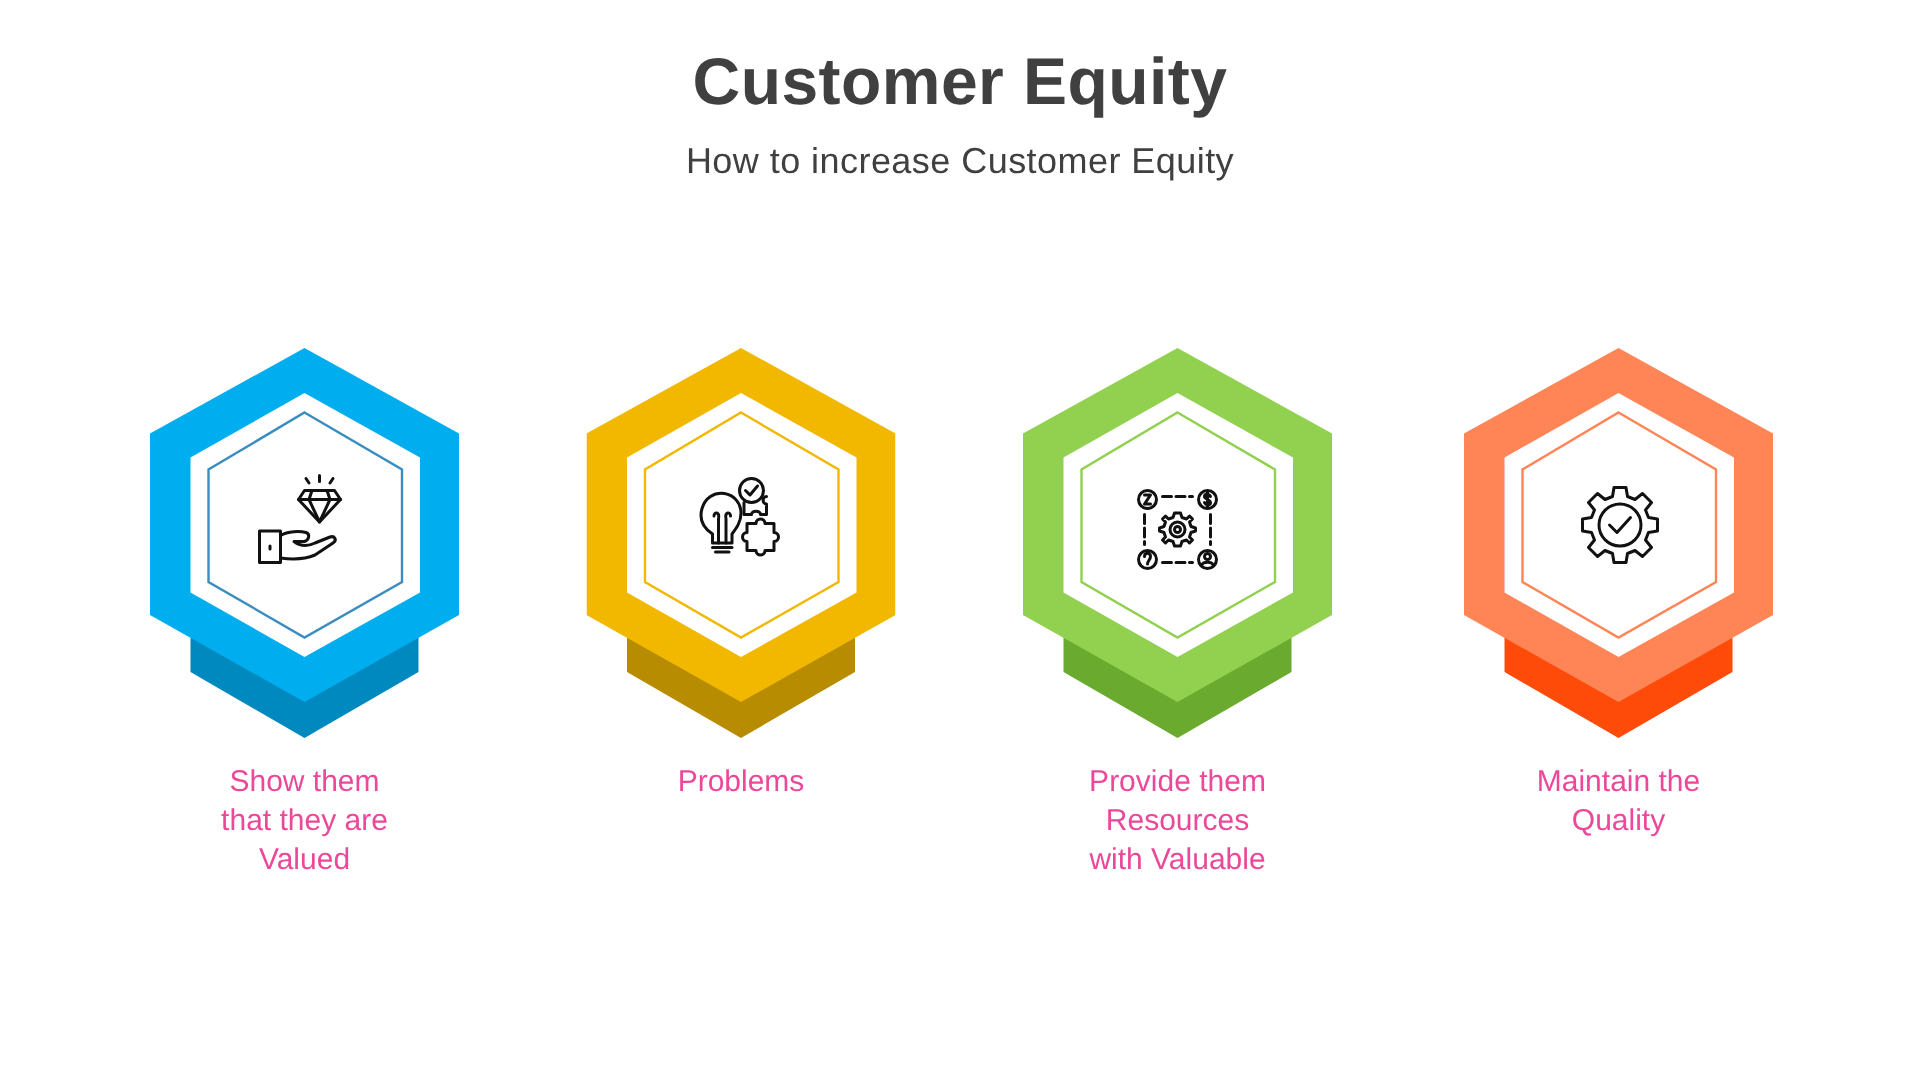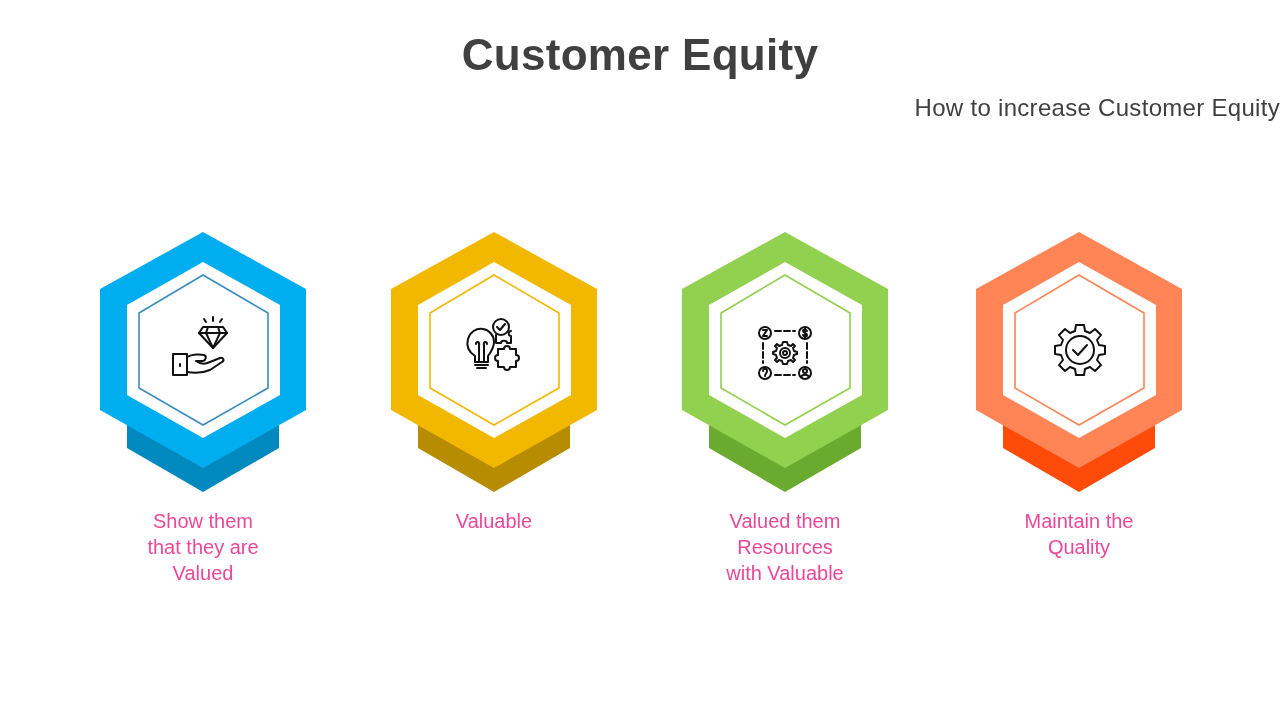--- a/index.html
+++ b/index.html
@@ -5,21 +5,21 @@
   html, body { margin: 0; padding: 0; }
   body {
     width: 1280px; height: 720px; background: #ffffff; position: relative; overflow: hidden;
     font-family: "Liberation Sans", "DejaVu Sans", sans-serif; color: #404040;
   }
   .title {
     position: absolute; left: 0; width: 1280px; top: 30px; text-align: center;
     font-size: 44px; font-weight: bold; color: #404040; letter-spacing: 0.3px;
   }
   .subtitle {
-    position: absolute; left: 0; width: 1280px; top: 94px; text-align: right;
+    position: absolute; left: 0; width: 1280px; top: 94px; text-align: center;
     font-size: 24px; color: #404040; letter-spacing: 0.3px;
   }
   .card {
     position: absolute; top: 228px; width: 230px; height: 370px;
   }
   .card svg.hex { position: absolute; left: 0; top: 0; }
   .icon { position: absolute; }
   .label {
     position: absolute; left: 0; width: 206px; top: 280px; text-align: center;
     font-size: 20px; line-height: 26px; color: #ec4899;
@@ -71,21 +71,21 @@
       <line x1="12" y1="49" x2="25" y2="49"></line>
       <line x1="14" y1="52" x2="23" y2="52"></line>
       <path d="M16,46 L16,30 M21,46 L21,30 M13,28 C13,25 17,25 16,30 M24,28 C24,25 20,25 21,30"></path>
       <circle cx="38" cy="11" r="8"></circle>
       <polyline points="34,11 37,14 42,8"></polyline>
       <path d="M33,19 L33,27 L38,27 C38,24 44,24 44,27 L48,27 L48,20 C45,20 45,15 48,15"></path>
       <path d="M35,33 L41,33 C41,29 47,29 47,33 L53,33 L53,39 C57,39 57,45 53,45 L53,51 L47,51 C47,55 41,55 41,51 L35,51 L35,45 C31,45 31,39 35,39 Z"></path>
     </g>
   </svg>
   <div class="label">
-    <div>Valuable</div>
+    <div>Problems</div>
   </div>
 </div>
 
 <div class="card" style="left:682px;">
   <svg class="hex" width="206" height="266" viewBox="0 0 206 266">
     <polygon points="27,182 179,182 179,220 103,264 27,220" fill="#6AAA2E"></polygon>
     <polygon points="103,4 206,61 206,182 103,240 0,182 0,61" fill="#92D050"></polygon>
     <polygon points="103,34 180,77 180,167 103,210 27,167 27,77" fill="#ffffff"></polygon>
     <polygon points="103,47 168,85 168,160 103,197 39,160 39,85" fill="none" stroke="#92D050" stroke-width="1.6"></polygon>
   </svg>
@@ -100,21 +100,21 @@
       <circle cx="49" cy="49" r="6"></circle>
       <circle cx="49" cy="47" r="2"></circle>
       <path d="M45,53 C46,50 52,50 53,53"></path>
       <path d="M19,7 L39,7 M19,51 L39,51 M7,19 L7,39 M51,19 L51,39" stroke-dasharray="6 3"></path>
       <path d="M29,18 L31,18 L32,21 L35,22 L37,20 L39,22 L37,24 L38,27 L41,28 L41,30 L38,31 L37,34 L39,36 L37,38 L35,36 L32,37 L31,40 L27,40 L26,37 L23,36 L21,38 L19,36 L21,34 L20,31 L17,30 L17,28 L20,27 L21,24 L19,22 L21,20 L23,22 L26,21 L27,18 Z"></path>
       <circle cx="29" cy="29" r="5"></circle>
       <circle cx="29" cy="29" r="2"></circle>
     </g>
   </svg>
   <div class="label">
-    <div>Valued them</div>
+    <div>Provide them</div>
     <div>Resources</div>
     <div>with Valuable</div>
   </div>
 </div>
 
 <div class="card" style="left:976px;">
   <svg class="hex" width="206" height="266" viewBox="0 0 206 266">
     <polygon points="27,182 179,182 179,220 103,264 27,220" fill="#FF4B0A"></polygon>
     <polygon points="103,4 206,61 206,182 103,240 0,182 0,61" fill="#FF8456"></polygon>
     <polygon points="103,34 180,77 180,167 103,210 27,167 27,77" fill="#ffffff"></polygon>

